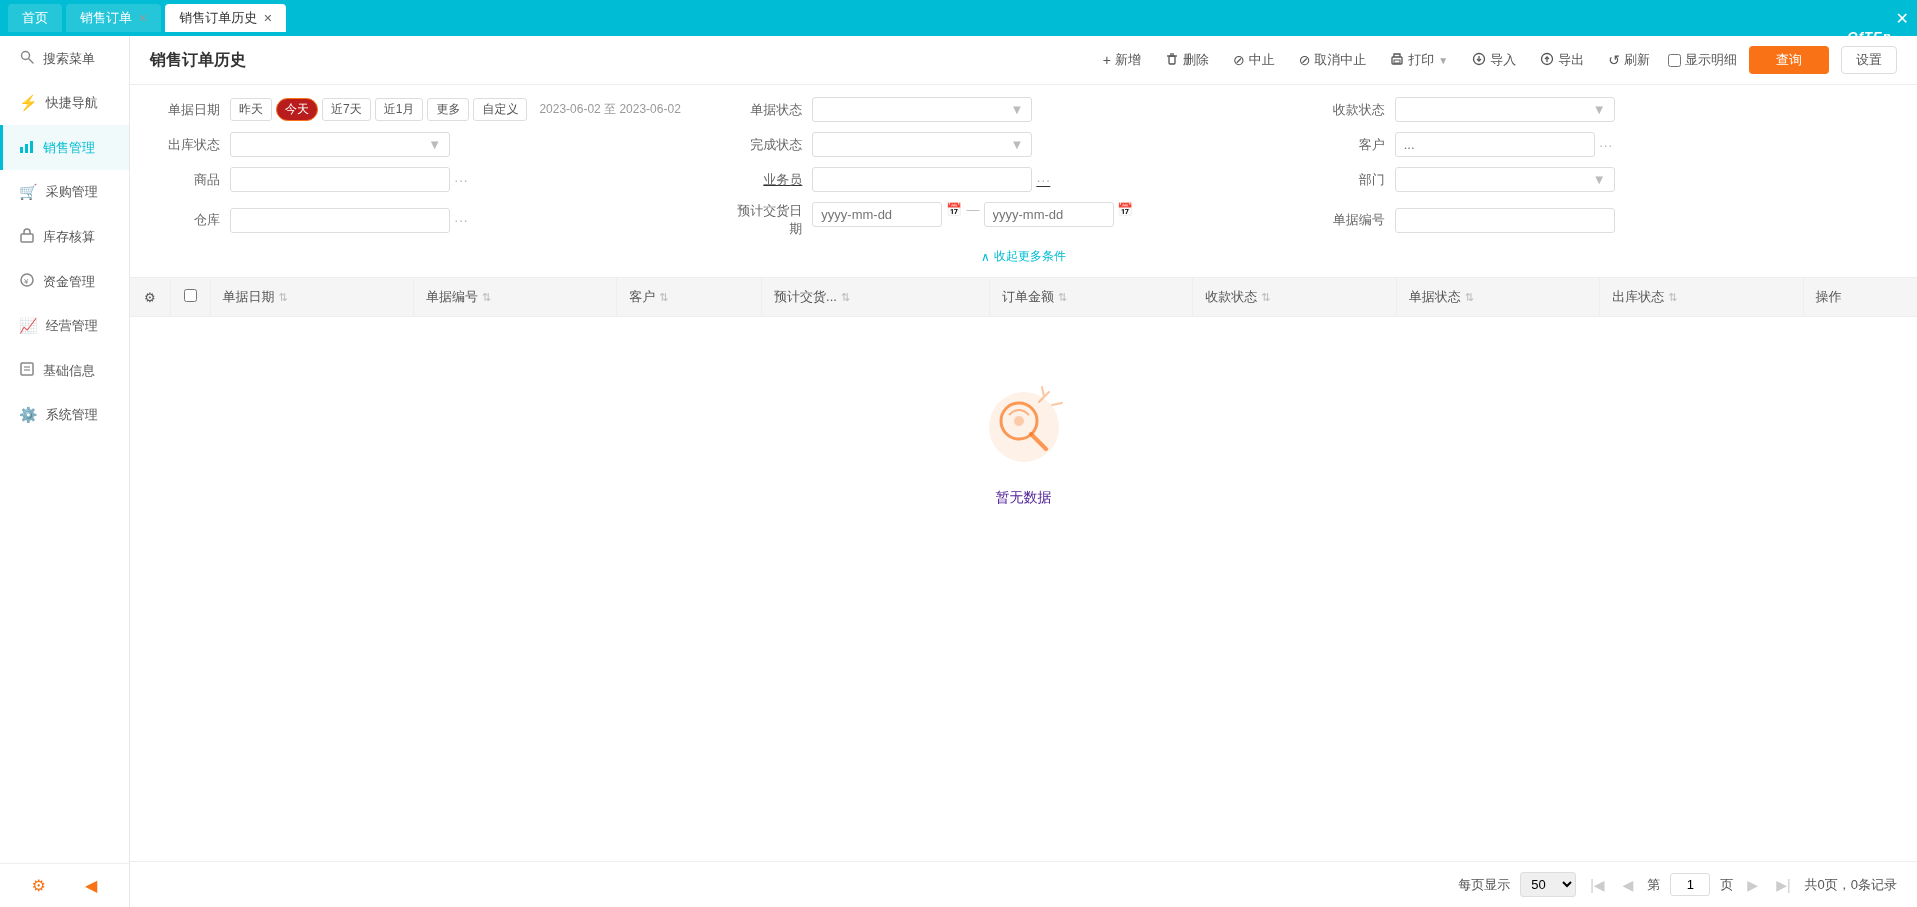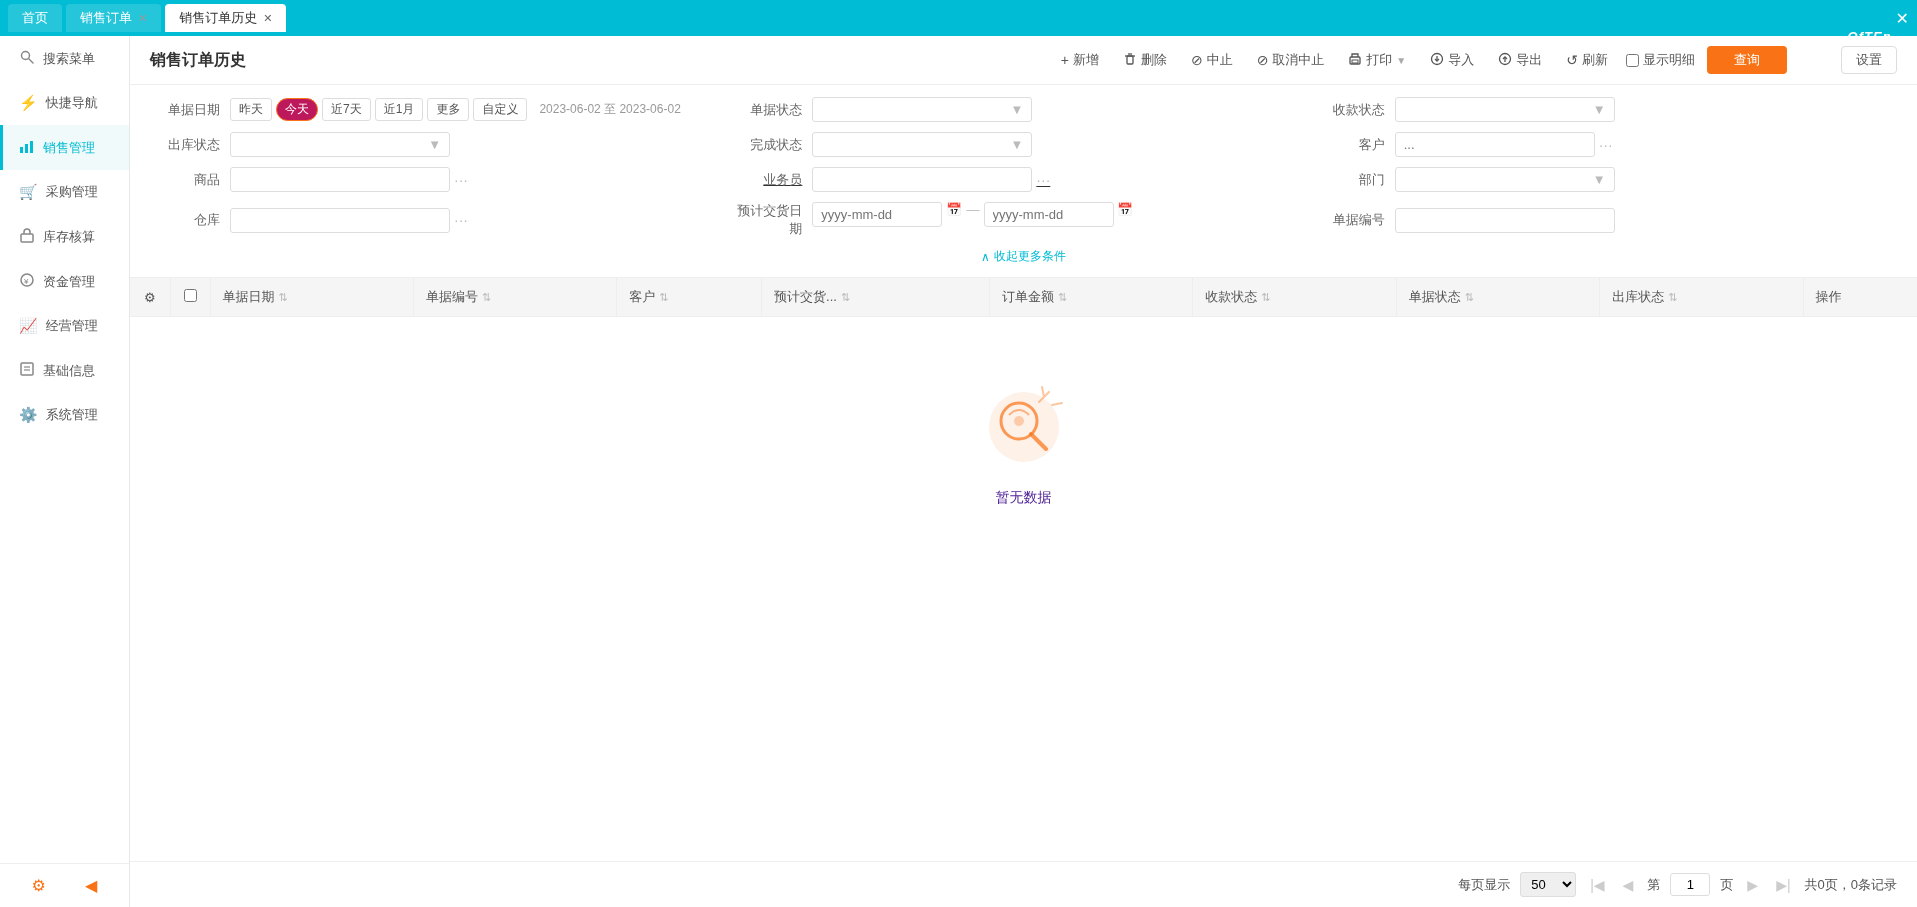--- a/index.html
+++ b/index.html
@@ -136,21 +136,20 @@
       font-size: 13px;
     }
     .btn-setting {
       background: #fff;
       color: #555;
       border: 1px solid #ddd;
       padding: 4px 14px;
       border-radius: 4px;
       cursor: pointer;
       font-size: 13px;
-      margin-left: 42px;
     }
     .display-detail {
       display: flex;
       align-items: center;
       gap: 4px;
       font-size: 13px;
       color: #555;
     }
     .display-detail input[type=checkbox] { cursor: pointer; }
 
@@ -190,21 +189,21 @@
     .date-btn {
       padding: 2px 8px;
       border: 1px solid #ddd;
       border-radius: 3px;
       cursor: pointer;
       font-size: 12px;
       color: #555;
       background: #fff;
     }
     .date-btn.active {
-      background: #be185d;
+      background: #b91c1c;
       color: #fff;
       border-color: #f97316;
       border-radius: 12px;
     }
     .date-range-text {
       font-size: 12px;
       color: #999;
       margin-left: 4px;
     }
     .filter-select {

